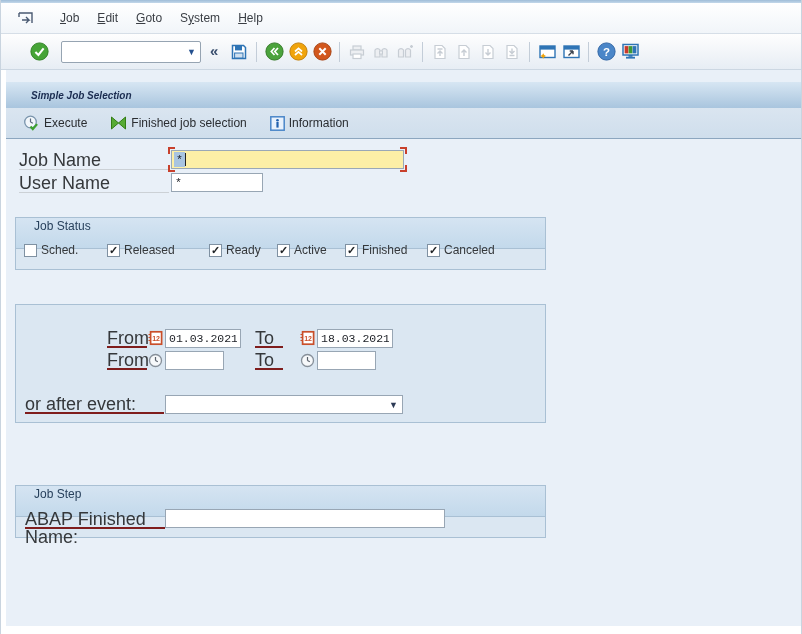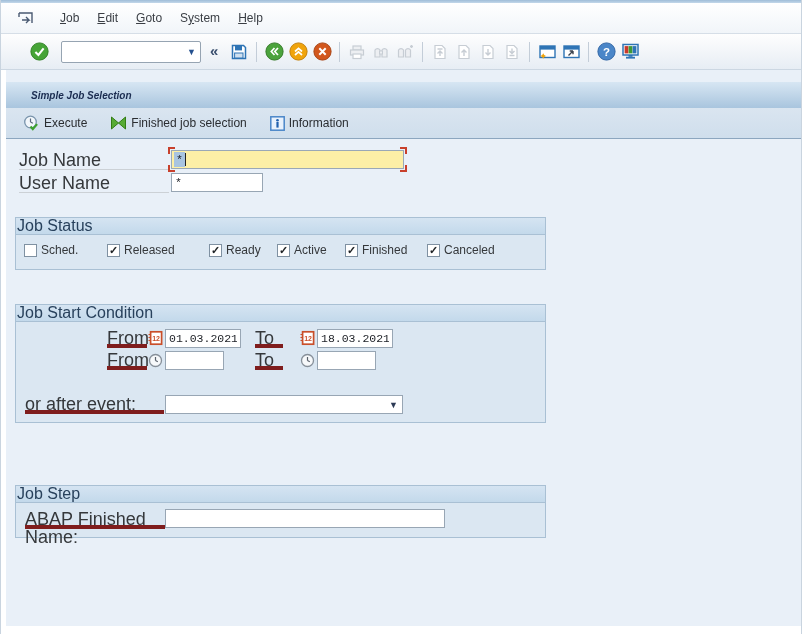--- a/index.html
+++ b/index.html
@@ -54,23 +54,23 @@
              background:#a8c4e0; padding:1px 2px; }
   .jn-caret { width:1px; height:13px; background:#222; }
   .corner { position:absolute; width:7px; height:7px; }
   .c-tl { left:-3px; top:-3px; border-left:2px solid #c8402c; border-top:2px solid #c8402c; }
   .c-tr { right:-3px; top:-3px; border-right:2px solid #c8402c; border-top:2px solid #c8402c; }
   .c-bl { left:-3px; bottom:-3px; border-left:2px solid #c8402c; border-bottom:2px solid #c8402c; }
   .c-br { right:-3px; bottom:-3px; border-right:2px solid #c8402c; border-bottom:2px solid #c8402c; }
 
   
   .group { position:absolute; width:531px; background:#dbe7f2; border:1px solid #a9c0d4; }
-  .group-hd { height:17px; line-height:16px; font-size:16px; color:#28415c; padding-left:1px;
+  .group-hd { height:31px; line-height:16px; font-size:12px; color:#28415c; padding-left:18px;
               background:linear-gradient(#d5e4f2,#c3d9eb); border-bottom:1px solid #a9c0d4; }
-  .group .lbl { border-bottom:4px solid #7f1d1d; }
+  .group .lbl { border-bottom:2px solid #7f1d1d; }
 
   .cb { position:absolute; display:flex; align-items:center; gap:4px; }
   .cb-box { width:13px; height:13px; background:#fff; border:1px solid #7f91a2; display:flex;
             align-items:center; justify-content:center; }
   .cb-box span { font-size:11px; font-weight:bold; color:#1f2326; line-height:11px; }
   .cb-lbl { font-size:12px; color:#35383b; }
 
   .icon { position:absolute; display:inline-flex; }
 
   .combo { position:absolute; height:19px; background:#fff; border:1px solid #98a6b4; display:flex;
@@ -303,21 +303,20 @@
         </div>
         <div class="cb" style="left:411px; top:25px;">
           <span class="cb-box">
               <span>✓</span>
             </span>
           <span class="cb-lbl">Canceled</span>
         </div>
       </div>
 
       <div class="group" style="left:9px; top:165px; height:119px;">
-        <div class="group-hd">Job Start Condition</div>
 
         <div class="lbl" style="left:91px; top:24px; width:40px;">From</div>
         <span class="icon" style="left:131px; top:25px;">
           <svg width="16" height="16" viewBox="0 0 16 16">
             <path d="M1.5 4.5 h1.6 M1.5 7.5 h1.6 M1.5 10.5 h1.6" stroke="#c94f2a" stroke-width="1.2"></path>
             <rect x="3.6" y="1.8" width="11" height="12.4" fill="#ffffff" stroke="#c94f2a" stroke-width="1.7"></rect>
             <text x="9.1" y="11" text-anchor="middle" font-family="Liberation Sans, sans-serif" font-size="7" font-weight="bold" fill="#c94f2a">12</text>
           </svg>
         </span>
         <input class="fld" style="left: 149px; top: 24px; width: 76px;" value="01.03.2021">

